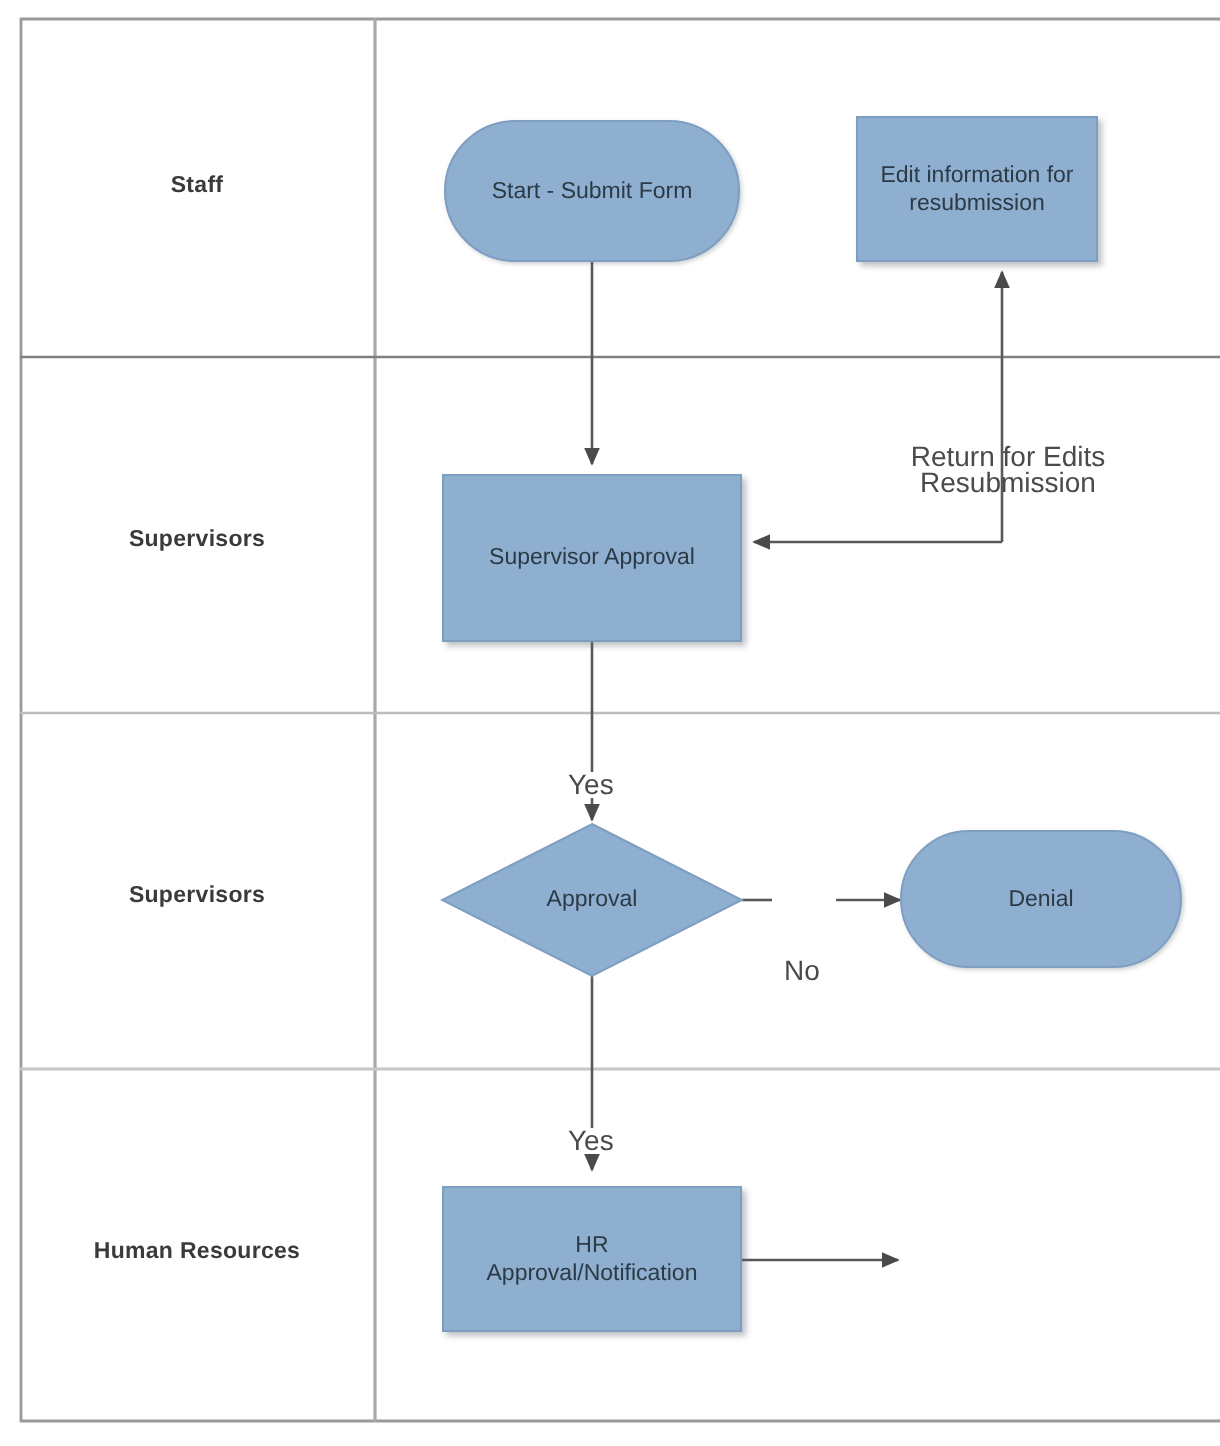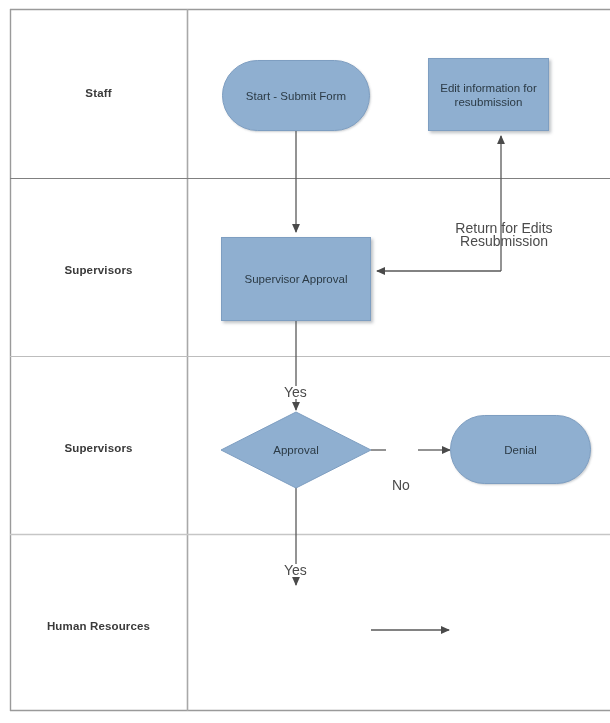--- a/index.html
+++ b/index.html
@@ -166,20 +166,26 @@
     <svg class="diamond-shape" viewBox="0 0 152 78" preserveAspectRatio="none">
       <polygon points="76,1 151,39 76,77 1,39" fill="#8FAFD0" stroke="#7E9EC1" stroke-width="1"></polygon>
     </svg>
     <span class="node-text">Approval</span>
   </div>
 
   <div class="node stadium" style="left:450px; top:415px; width:141px; height:69px;">
     <span class="node-text">Denial</span>
   </div>
 
+  <div class="node rect" style="left:221px; top:593px; width:150px; height:73px;">
+    <span class="node-text">
+      <span>HR</span><br>
+      <span>Approval/Notification</span>
+    </span>
+  </div>
 
 
   <div class="edge-label multiline" style="left:431px; top:186px; width:140px;">
     <span>Return for Edits</span><br>
     <span>Resubmission</span>
   </div>
 
   <div class="edge-label" style="left:281px; top:350px;">Yes</div>
 
   <div class="edge-label" style="left:389px; top:443px;">No</div>

